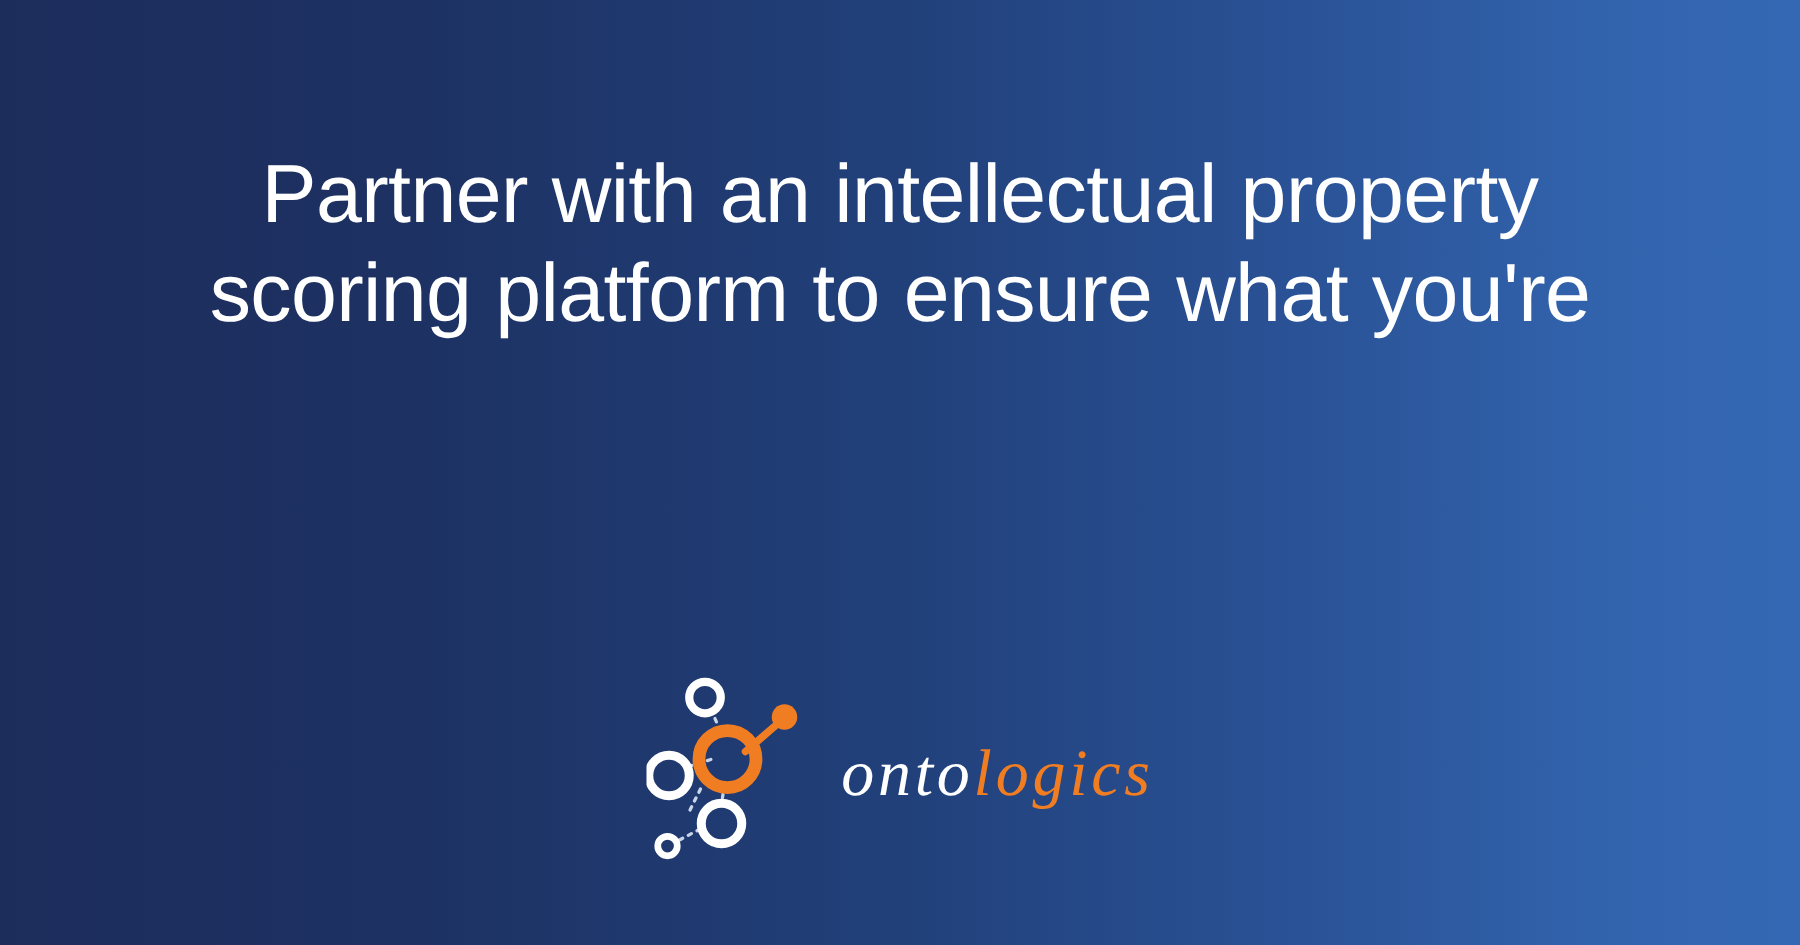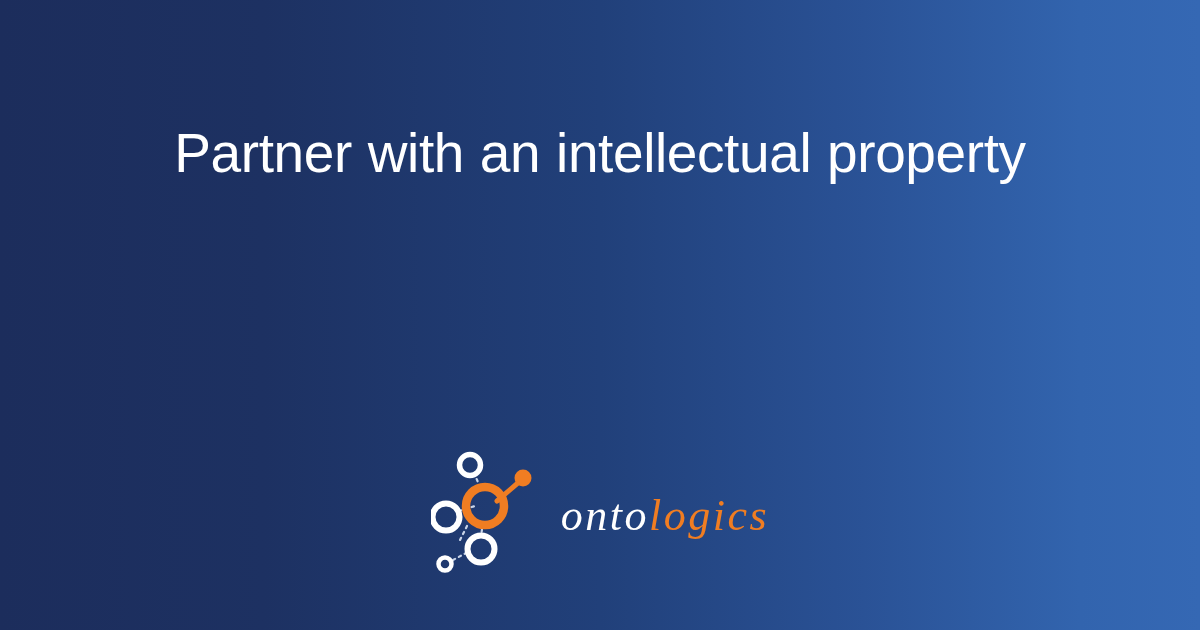--- a/index.html
+++ b/index.html
@@ -32,21 +32,21 @@
     flex-direction: column;
     align-items: center;
     justify-content: flex-start;
     overflow: hidden;
   }
 
   
 
   .headline {
     width: 1060px;
-    margin-top: 120px;
+    margin-top: 96px;
     text-align: center;
     color: #ffffff;
     font-size: 55px;
     line-height: 66px;
     font-weight: 400;
     letter-spacing: -0.4px;
     word-spacing: 1px;
   }
 
   .headline .line {
@@ -94,20 +94,21 @@
   .word-onto  { color: #ffffff; }
   .word-logics { color: #f07d22; }
 </style>
 </head>
 <body>
 
 <div id="card">
 
   <div class="headline">
     <span class="line">Partner with an intellectual property</span>
+    <span class="line">scoring platform to ensure what you're</span>
   </div>
 
   <div class="logo-lockup">
 
     <svg class="logo-mark" viewBox="0 0 112 132" aria-hidden="true">
 
       <g stroke="#c8d4e8" stroke-width="2.2" stroke-linecap="round" stroke-dasharray="2.4 4.2" fill="none">
         <line x1="43" y1="29" x2="50" y2="45"></line>
         <line x1="28" y1="67" x2="44" y2="62"></line>
         <line x1="52" y1="79" x2="50" y2="92"></line>

